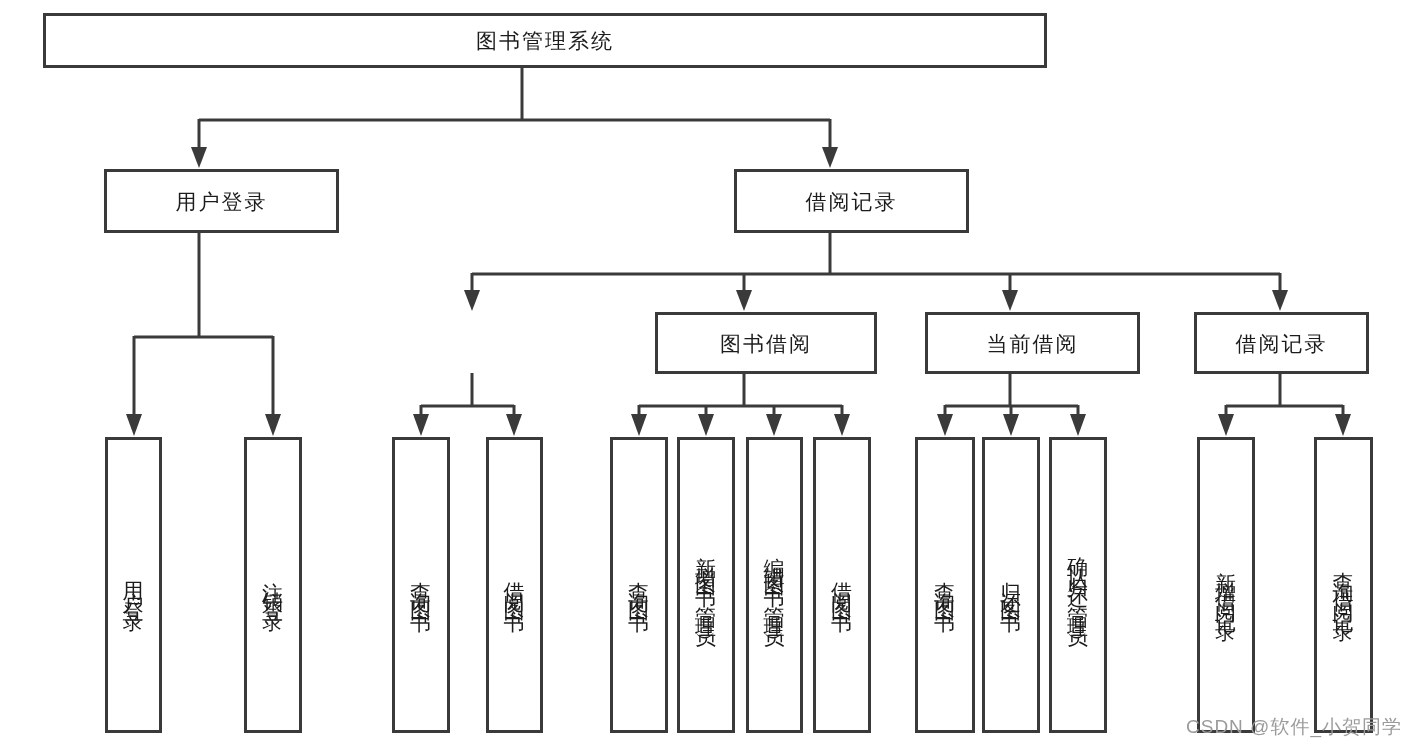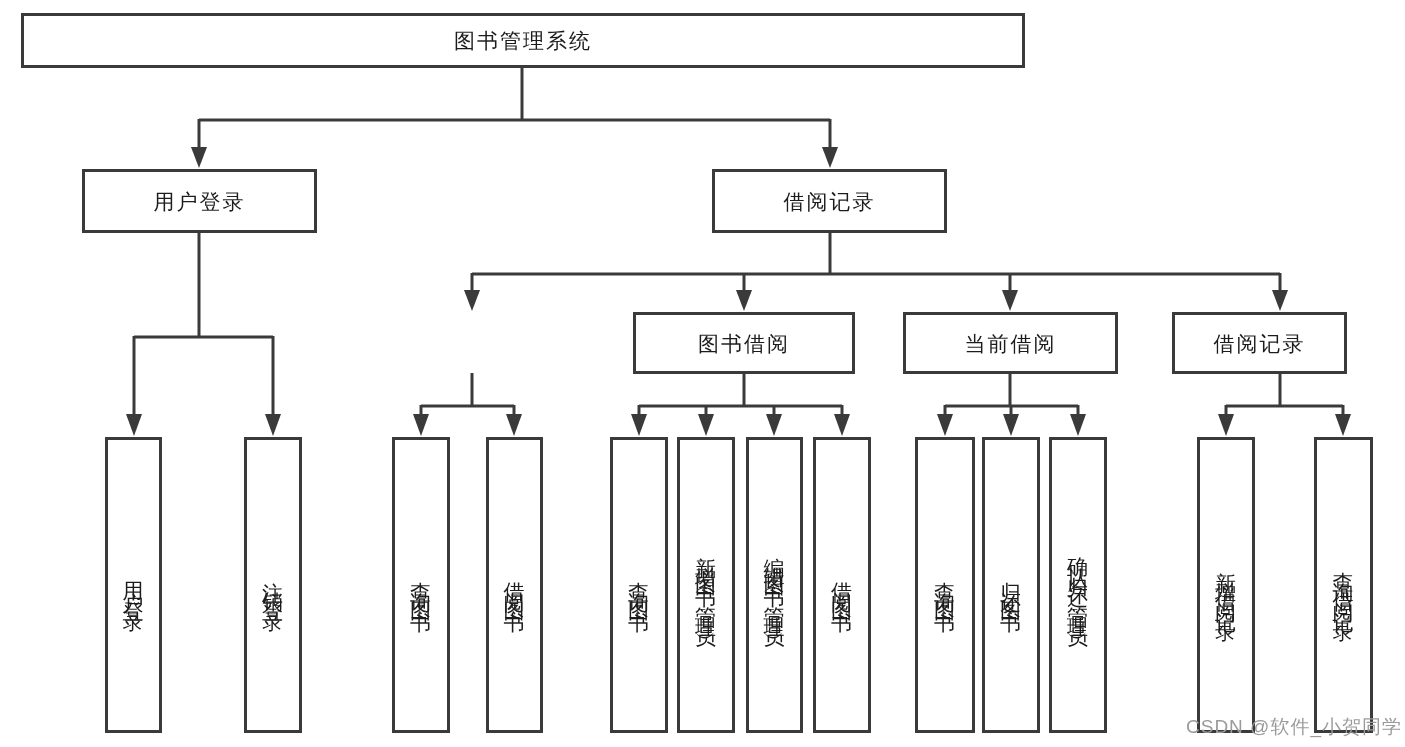--- a/index.html
+++ b/index.html
@@ -30,20 +30,21 @@
     align-items: center;
     justify-content: center;
     color: #1c1c1c;
     z-index: 2;
   }
   .h-label {
     font-size: 21px;
     letter-spacing: 2px;
     white-space: nowrap;
     line-height: 1;
+    margin-left: 22px;
   }
   .leaf .v-label {
     writing-mode: vertical-rl;
     text-orientation: mixed;
     font-size: 21px;
     line-height: 1;
     letter-spacing: 10px;
     white-space: nowrap;
   }
   .watermark {

